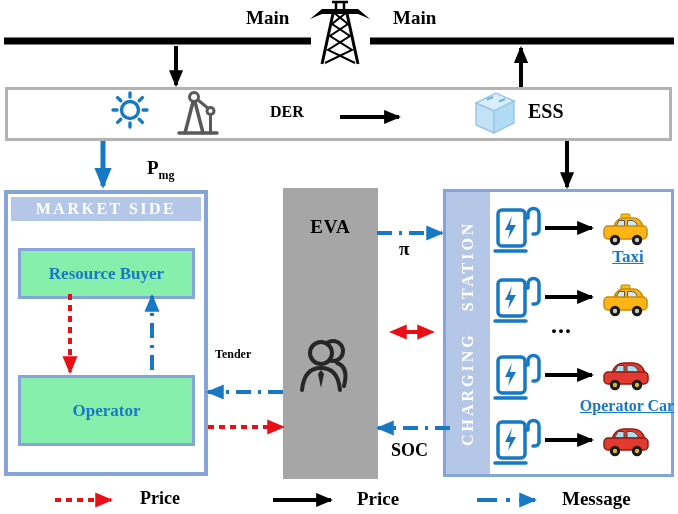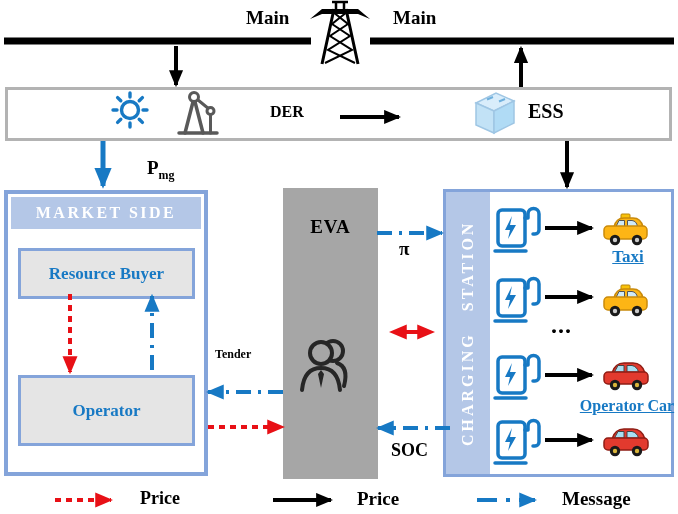--- a/index.html
+++ b/index.html
@@ -6,24 +6,24 @@
   .canvas{position:relative;width:678px;height:514px;background:#fff;overflow:hidden;
           font-family:"Liberation Serif",serif;}
   .box{position:absolute;box-sizing:border-box;}
   .lbl{position:absolute;font-weight:bold;color:#000;white-space:nowrap;line-height:1.1;}
   .lbl.blue{color:var(--blue,#1779c4);}
   .lbl.center{text-align:center;text-decoration:underline;}
   
   .der-bar{left:5px;top:87px;width:667px;height:54px;border:3px solid var(--der_border,#b3b3b3);background:#fff;}
   
   .market{left:4px;top:190px;width:204px;height:286px;border:4px solid var(--market_border,#84a4da);background:#fff;}
-  .market-header{position:absolute;left:3px;right:3px;top:3px;height:32px;background:var(--band_fill,#b4c7e7);
+  .market-header{position:absolute;left:3px;right:3px;top:3px;height:24px;background:var(--band_fill,#b4c7e7);
                  color:#fff;font-weight:bold;font-size:16px;letter-spacing:2.5px;
                  display:flex;align-items:center;justify-content:center;}
-  .inner-box{position:absolute;left:10px;width:171px;border:3px solid var(--market_border,#84a4da);background:#e5e5e5;
+  .inner-box{position:absolute;left:10px;width:171px;border:3px solid var(--market_border,#84a4da);background:#86efac;
              display:flex;align-items:center;justify-content:center;color:var(--blue,#1779c4);
              font-weight:bold;font-size:17px;}
   .rb-box{top:54px;height:45px;}
   .op-box{top:181px;height:65px;}
   
   .eva{left:283px;top:188px;width:95px;height:291px;background:var(--eva_fill,#a6a6a6);}
   .eva-title{position:absolute;left:0;right:0;top:28px;text-align:center;color:#000;
              font-weight:bold;font-size:19px;letter-spacing:1px;}
   
   .cs{left:443px;top:189px;width:231px;height:288px;border:3px solid var(--market_border,#84a4da);background:#fff;}

